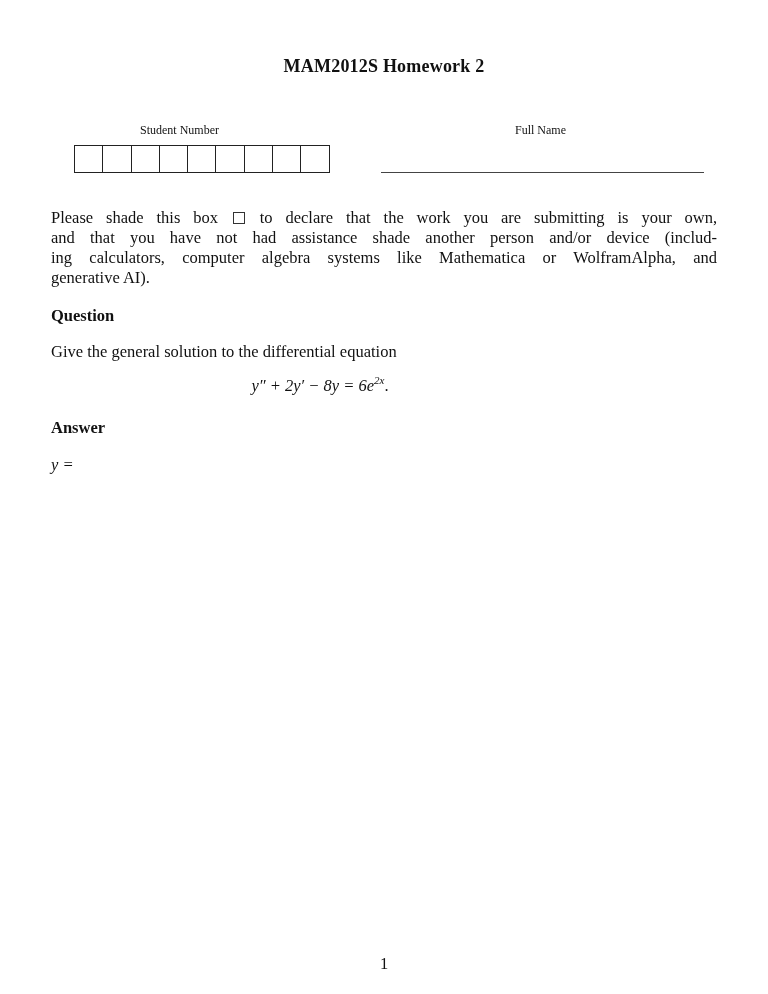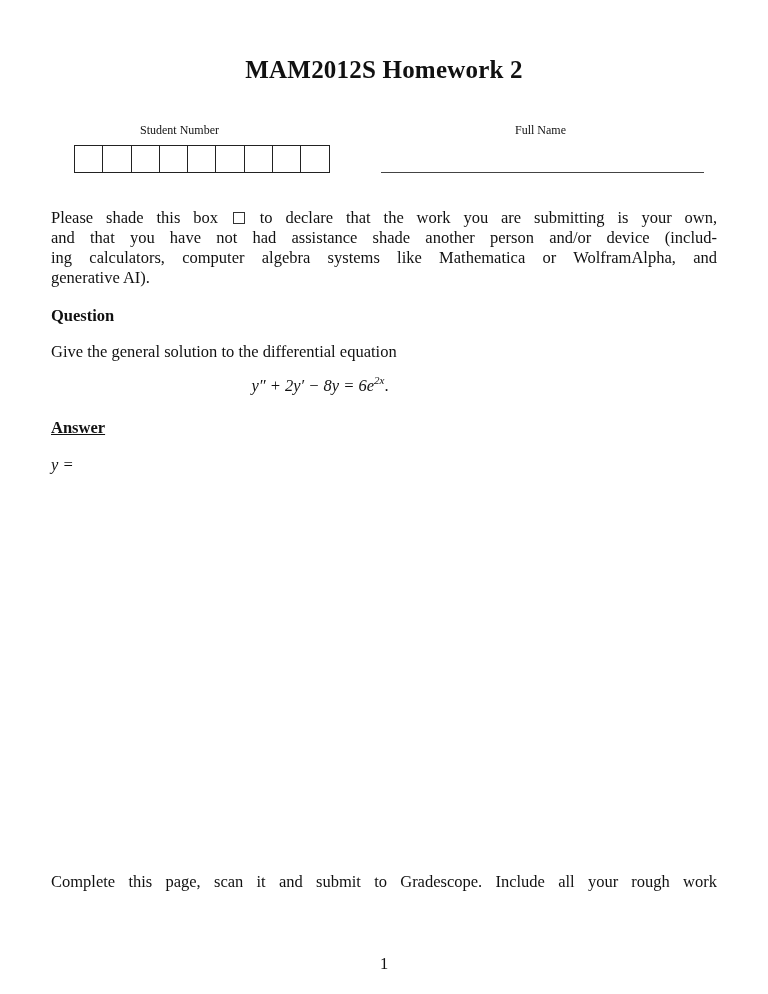--- a/index.html
+++ b/index.html
@@ -3,21 +3,21 @@
   <meta charset="utf-8">
   <style>
     html, body { margin: 0; padding: 0; background: #ffffff; }
     body {
       width: 768px; height: 994px; position: relative; overflow: hidden;
       font-family: "DejaVu Serif", "Liberation Serif", serif;
       color: #111;
     }
     .title {
       position: absolute; top: 56px; left: 0; width: 768px; text-align: center;
-      font-family: "Liberation Serif", serif; font-weight: bold; font-size: 25px;
+      font-family: "Liberation Serif", serif; font-weight: bold; font-size: 18px;
       letter-spacing: 0.2px;
     }
     .label {
       position: absolute; font-family: "Liberation Serif", serif; font-size: 12px;
     }
     .sn-label { top: 123px; left: 140px; }
     .fn-label { top: 123px; left: 515px; }
     .sn-boxes {
       position: absolute; top: 145px; left: 74px; display: flex;
       border: 1px solid #222; border-right: none; height: 26px;
@@ -37,21 +37,21 @@
     .decl span.line.last { text-align-last: left; }
     .checkbox {
       display: inline-block; width: 10px; height: 10px; border: 1px solid #333;
       vertical-align: -1px; margin: 0 2px;
     }
     .heading {
       position: absolute; left: 51px; font-family: "Liberation Serif", serif;
       font-weight: bold; font-size: 16.5px; text-align: center;
     }
     .q-head { top: 306px; }
-    .a-head { top: 418px; text-decoration: underline; }
+    .a-head { top: 418px; }
     .q-text { top: 342px; }
     .equation {
       position: absolute; top: 376px; left: 0; width: 640px; text-align: center;
       font-family: "Liberation Serif", serif; font-size: 16.5px;
     }
     .equation i { font-style: italic; }
     .equation sup { font-size: 11px; vertical-align: 7px; line-height: 0; }
     .answer-y {
       position: absolute; top: 455px; left: 51px;
       font-family: "Liberation Serif", serif; font-size: 16.5px;
@@ -95,16 +95,15 @@
 
 <div class="heading q-head">Question</div>
 <div class="para q-text">Give the general solution to the differential equation</div>
 <div class="equation"><i>y″ + 2y′ − 8y = 6e</i><sup><i>2x</i></sup><span>.</span></div>
 
 <div class="heading a-head">Answer</div>
 <div class="answer-y"><i>y =</i></div>
 <div class="answer-area"></div>
 
 <div class="para footer-text">
-  <span class="line">Complete this page, scan it and submit to Gradescope. Include all your rough work</span>
 </div>
 
 <div class="page-num">1</div>
 
 </body></html>

